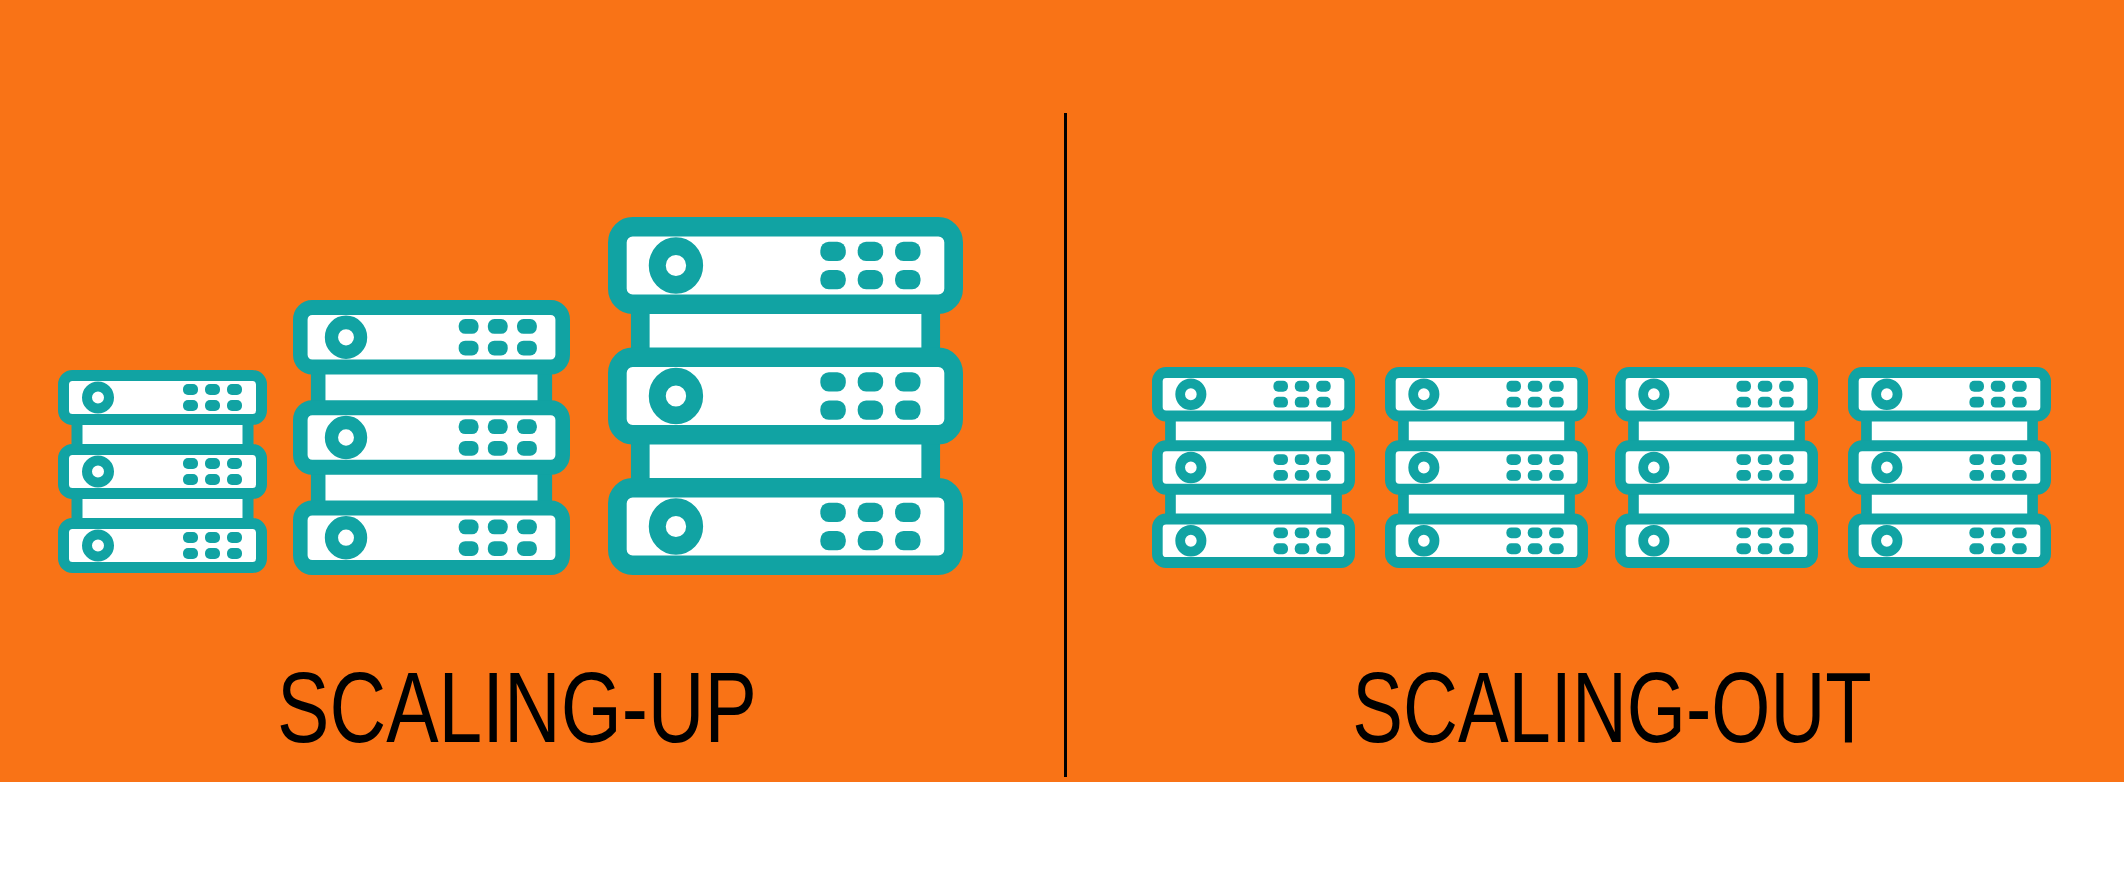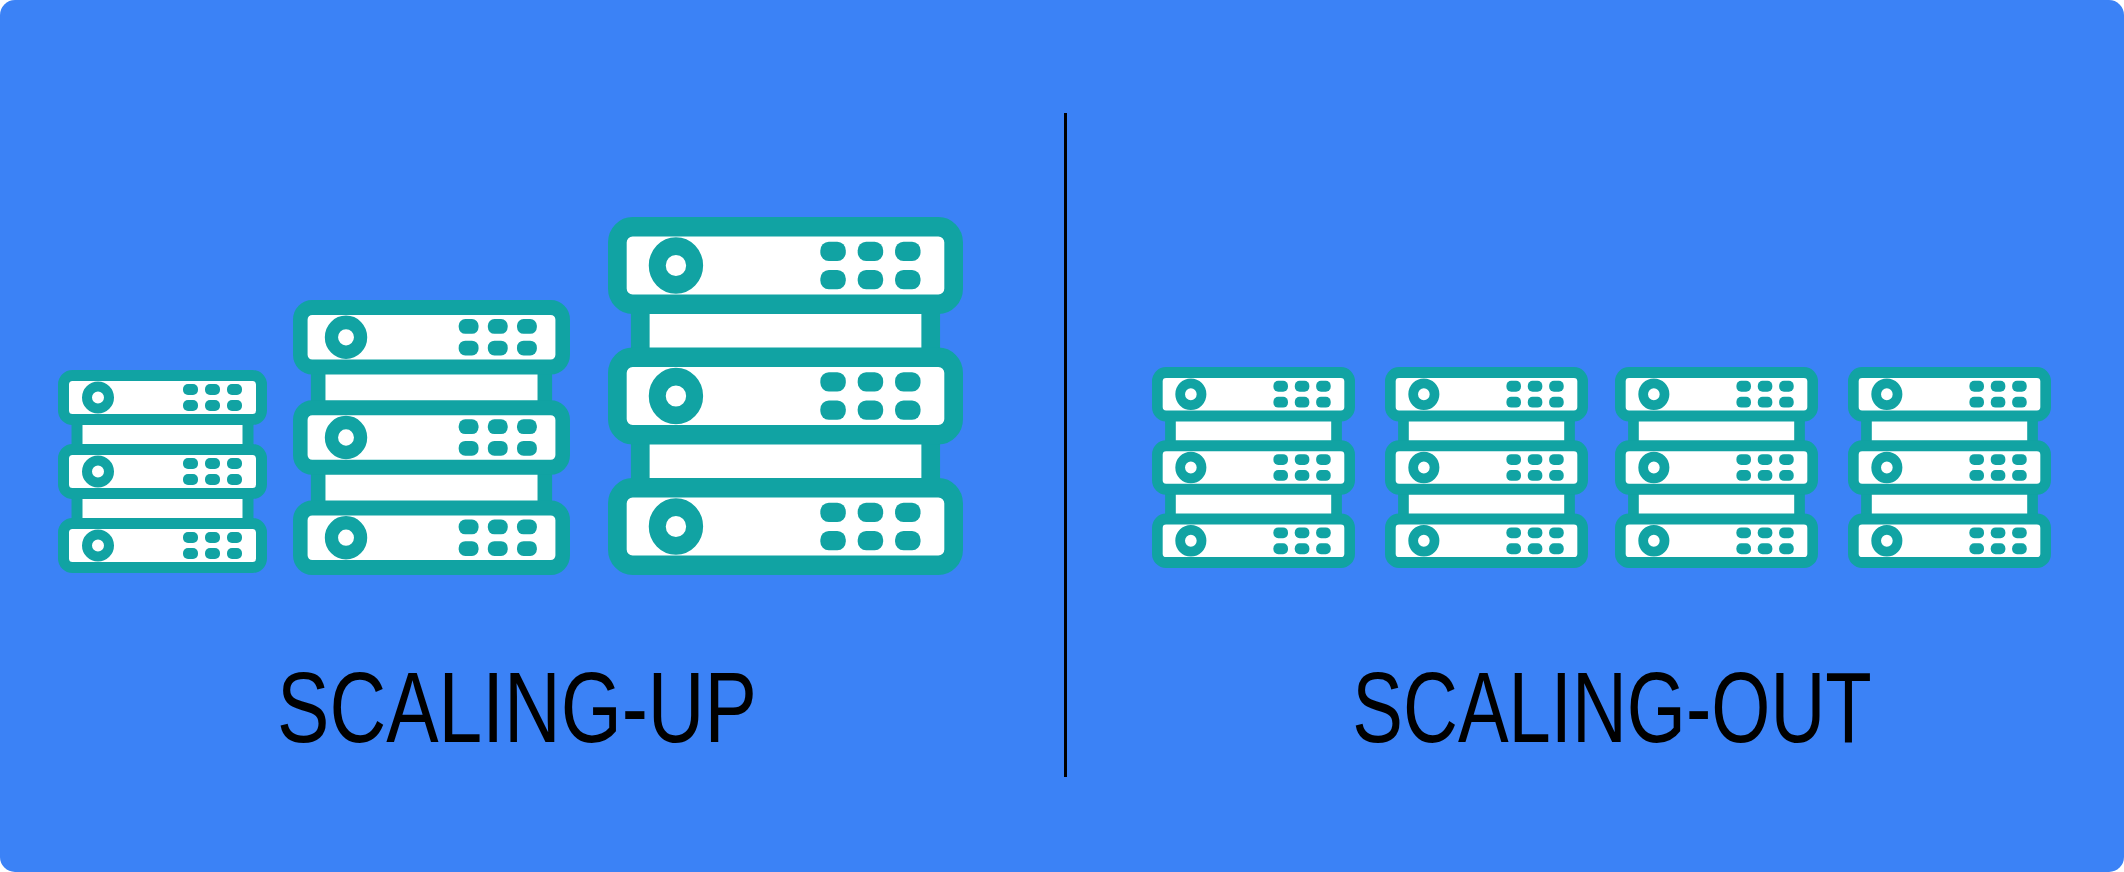--- a/index.html
+++ b/index.html
@@ -3,25 +3,24 @@
 <meta charset="utf-8">
 <style>
   html, body {
     margin: 0;
     padding: 0;
     background: #ffffff;
   }
   .canvas {
     position: relative;
     width: 2124px;
-    height: 872px;
-    background: #3b82f6;
+    height: 782px;
+    background: #f97316;
     overflow: hidden;
     font-family: "Liberation Sans", sans-serif;
-    border-radius: 15px;
   }
   .stack {
     position: absolute;
     display: block;
   }
   .srv-stroke {
     stroke: var(--accent-teal, #11a3a3);
     fill: #ffffff;
   }
   .srv-fill {

